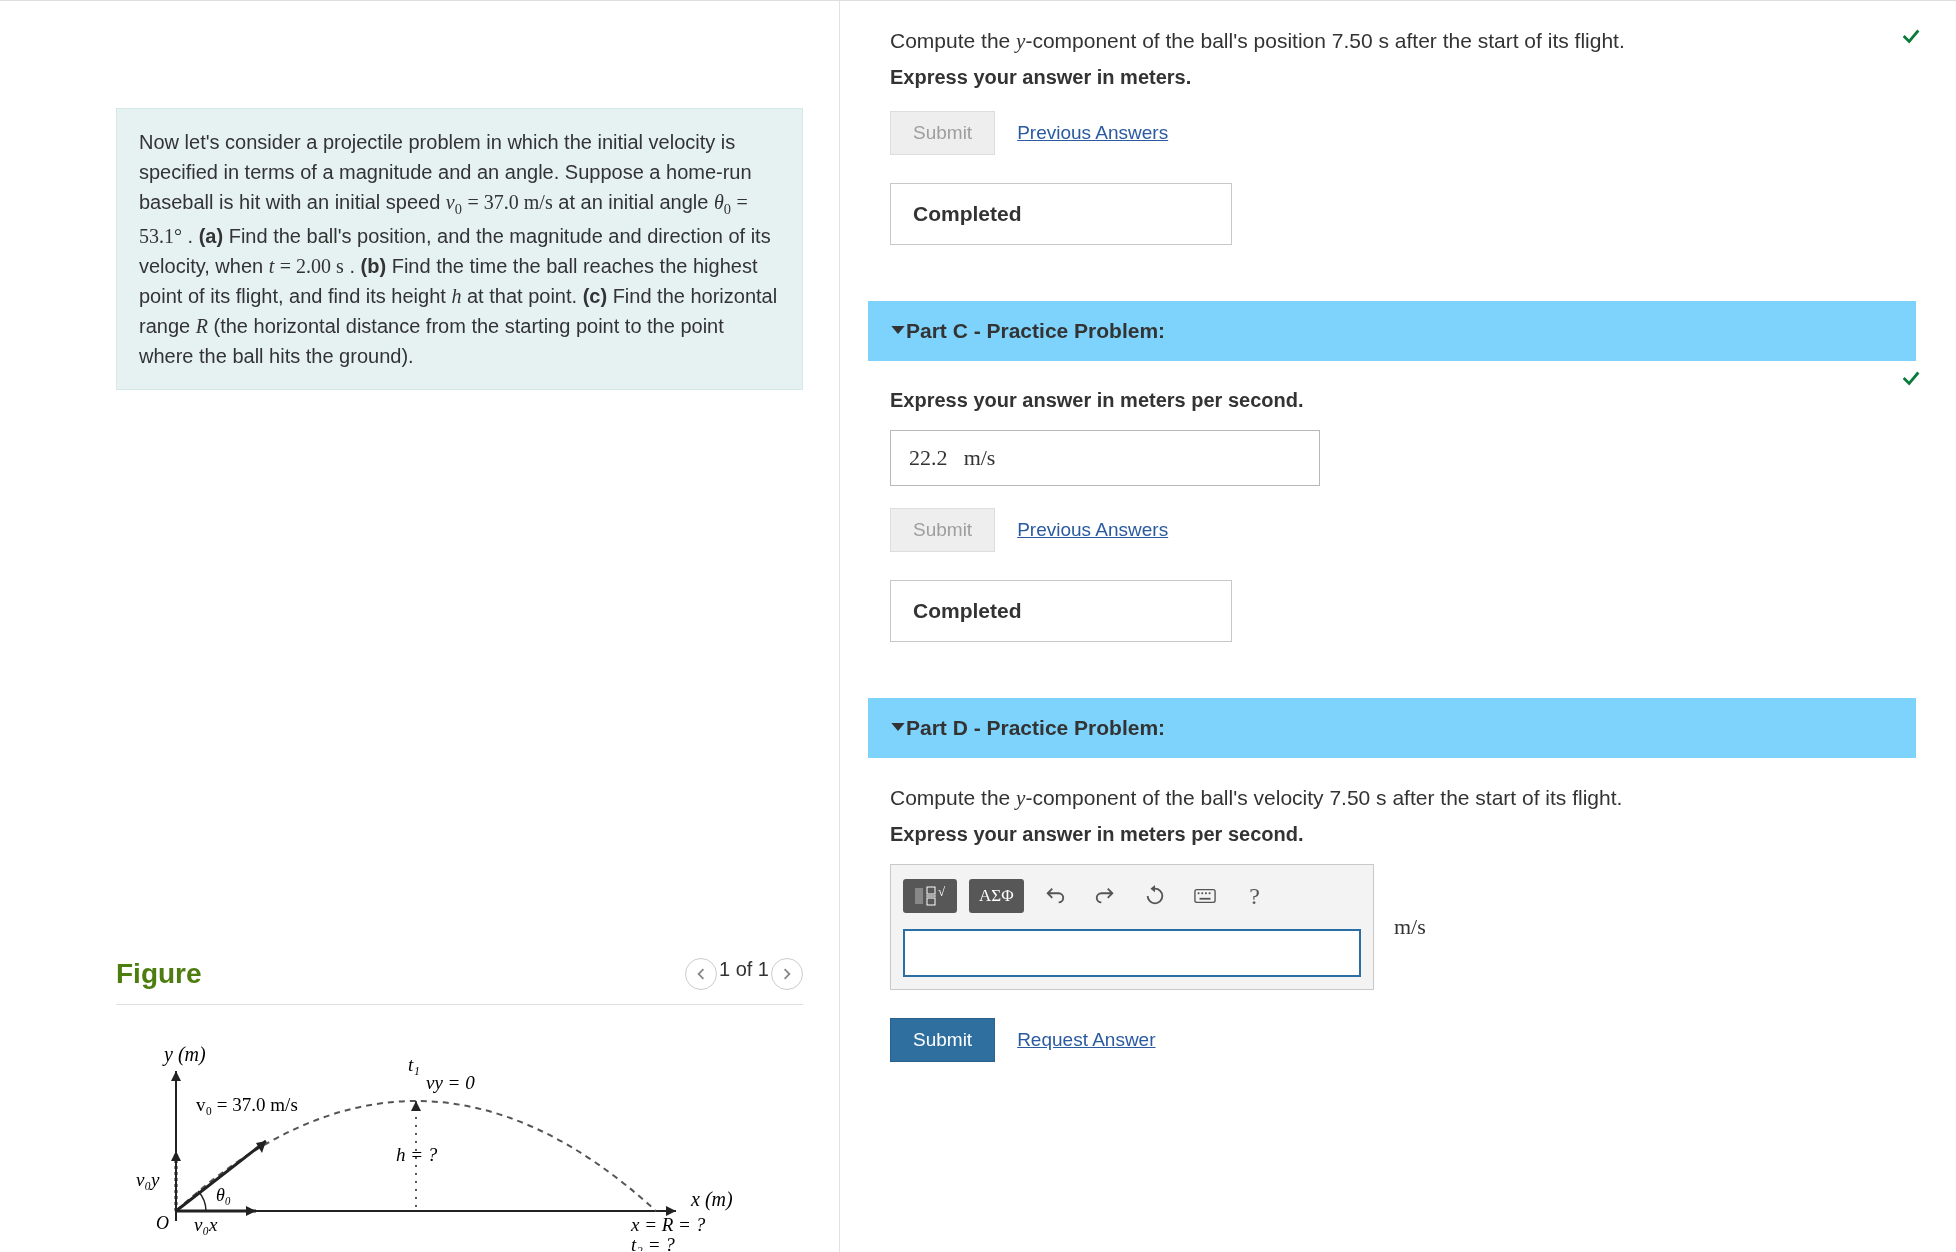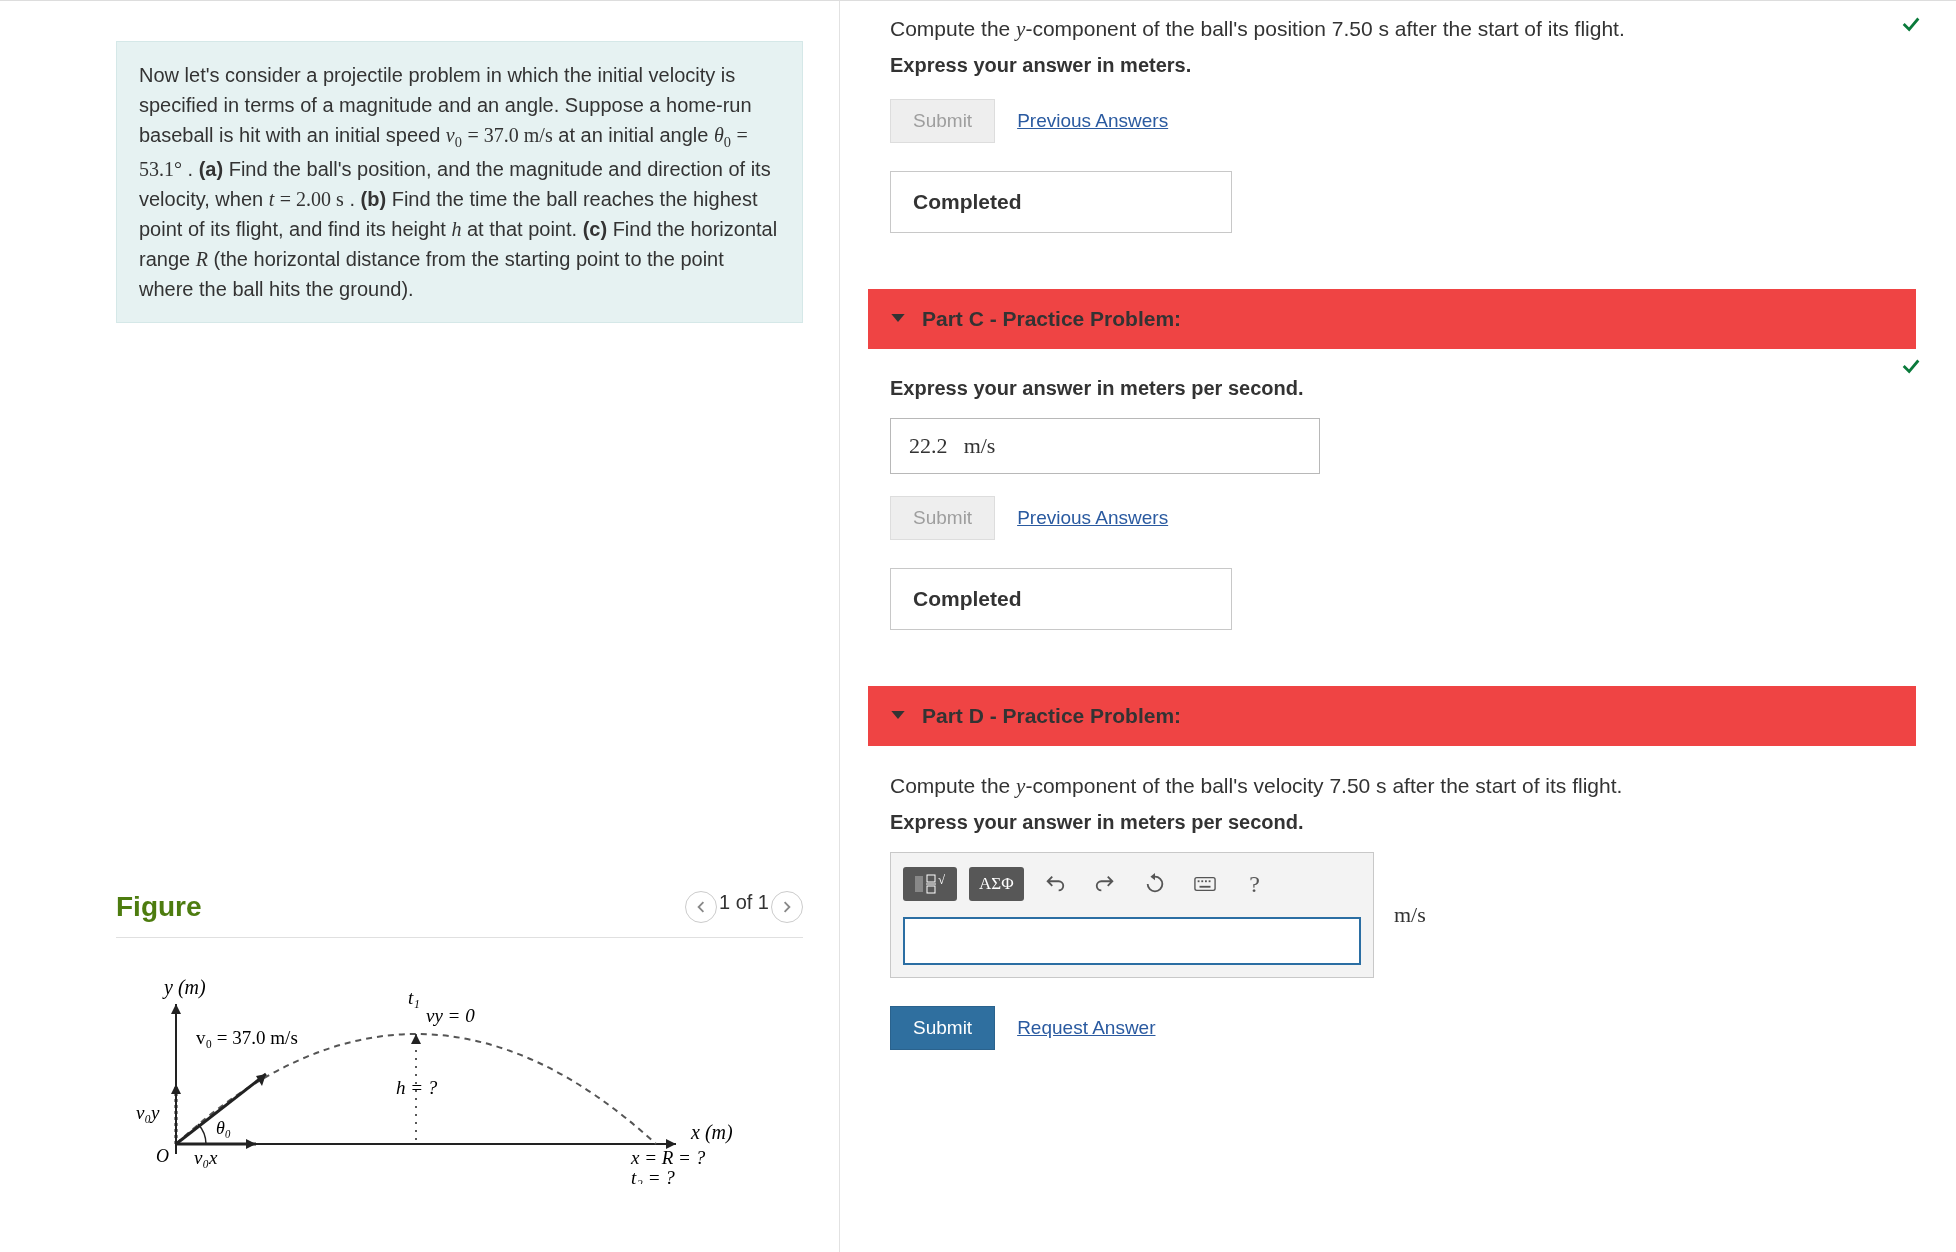--- a/index.html
+++ b/index.html
@@ -1,34 +1,34 @@
 <!DOCTYPE html>
 <html><head>
 <meta charset="utf-8">
 <style>
   * { box-sizing: border-box; }
   html, body { margin:0; padding:0; font-family: "Helvetica Neue", Helvetica, Arial, sans-serif; color:#333; background:#fff; }
   .page { display:flex; width:1956px; min-height:1252px; border-top:1px solid #ddd; }
   .left-col { width:840px; padding:0 36px 0 116px; border-right:1px solid #e2e2e2; }
   .right-col { flex:1; padding:0 40px 0 28px; position:relative; }
-  .problem-box { margin-top:40px; background:#e6f2f2; border:1px solid #d5e8e8; padding:18px 22px; font-size:20px; line-height:1.5; color:#333; }
+  .problem-box { margin-top:107px; background:#e6f2f2; border:1px solid #d5e8e8; padding:18px 22px; font-size:20px; line-height:1.5; color:#333; }
   .mathit { font-family: "Times New Roman", Times, serif; font-style: italic; }
   .mathsub { font-size:0.72em; vertical-align:sub; font-style: normal; }
   .mathrm { font-family: "Times New Roman", Times, serif; font-style: normal; }
   .figure-block { margin-top:560px; }
   .figure-head { display:flex; align-items:center; justify-content:space-between; border-bottom:1px solid #e0e0e0; padding:8px 0 14px 0; }
   .figure-title { font-size:28px; font-weight:700; color:#4d7c0f; }
   .pager { display:flex; gap:2px; }
   .pager-btn { width:32px; height:32px; border-radius:50%; border:1px solid #ccc; background:#fff; display:flex; align-items:center; justify-content:center; cursor:pointer; color:#555; }
   .pager-btn svg { width:12px; height:12px; }
   .pager-txt { font-size:20px; color:#333; }
   .figure-img { margin-top:26px; }
-  .right-inner { padding-top:16px; }
+  .right-inner { padding-top:28px; }
   .part-block { margin-bottom:28px; }
-  .part-header { background:#ef4444; padding:18px 22px; display:flex; align-items:center; gap:16px; margin-bottom:28px;text-align:right; }
+  .part-header { background:#7dd3fc; padding:18px 22px; display:flex; align-items:center; margin-bottom:28px;text-align:right; }
   .caret-down { display:inline-block; }
   .caret-down svg { width:16px; height:12px; }
   .part-title { font-size:21px; font-weight:700; color:#333; }
   .check-icon { position:absolute; right:-6px; color:#0a7a3b; }
   .check-icon svg { width:22px; height:22px; stroke:#0a7a3b; stroke-width:3; fill:none; }
   .section-pad { padding:0 22px; }
   .q-text { font-size:21px; color:#333; margin-bottom:12px; }
   .q-bold { font-size:20px; font-weight:700; color:#333; margin-bottom:18px; }
   .answer-box { width:430px; border:1px solid #b8b8b8; padding:14px 18px; font-size:22px; background:#fff; }
   .answer-val { font-family:"Times New Roman", Times, serif; }

